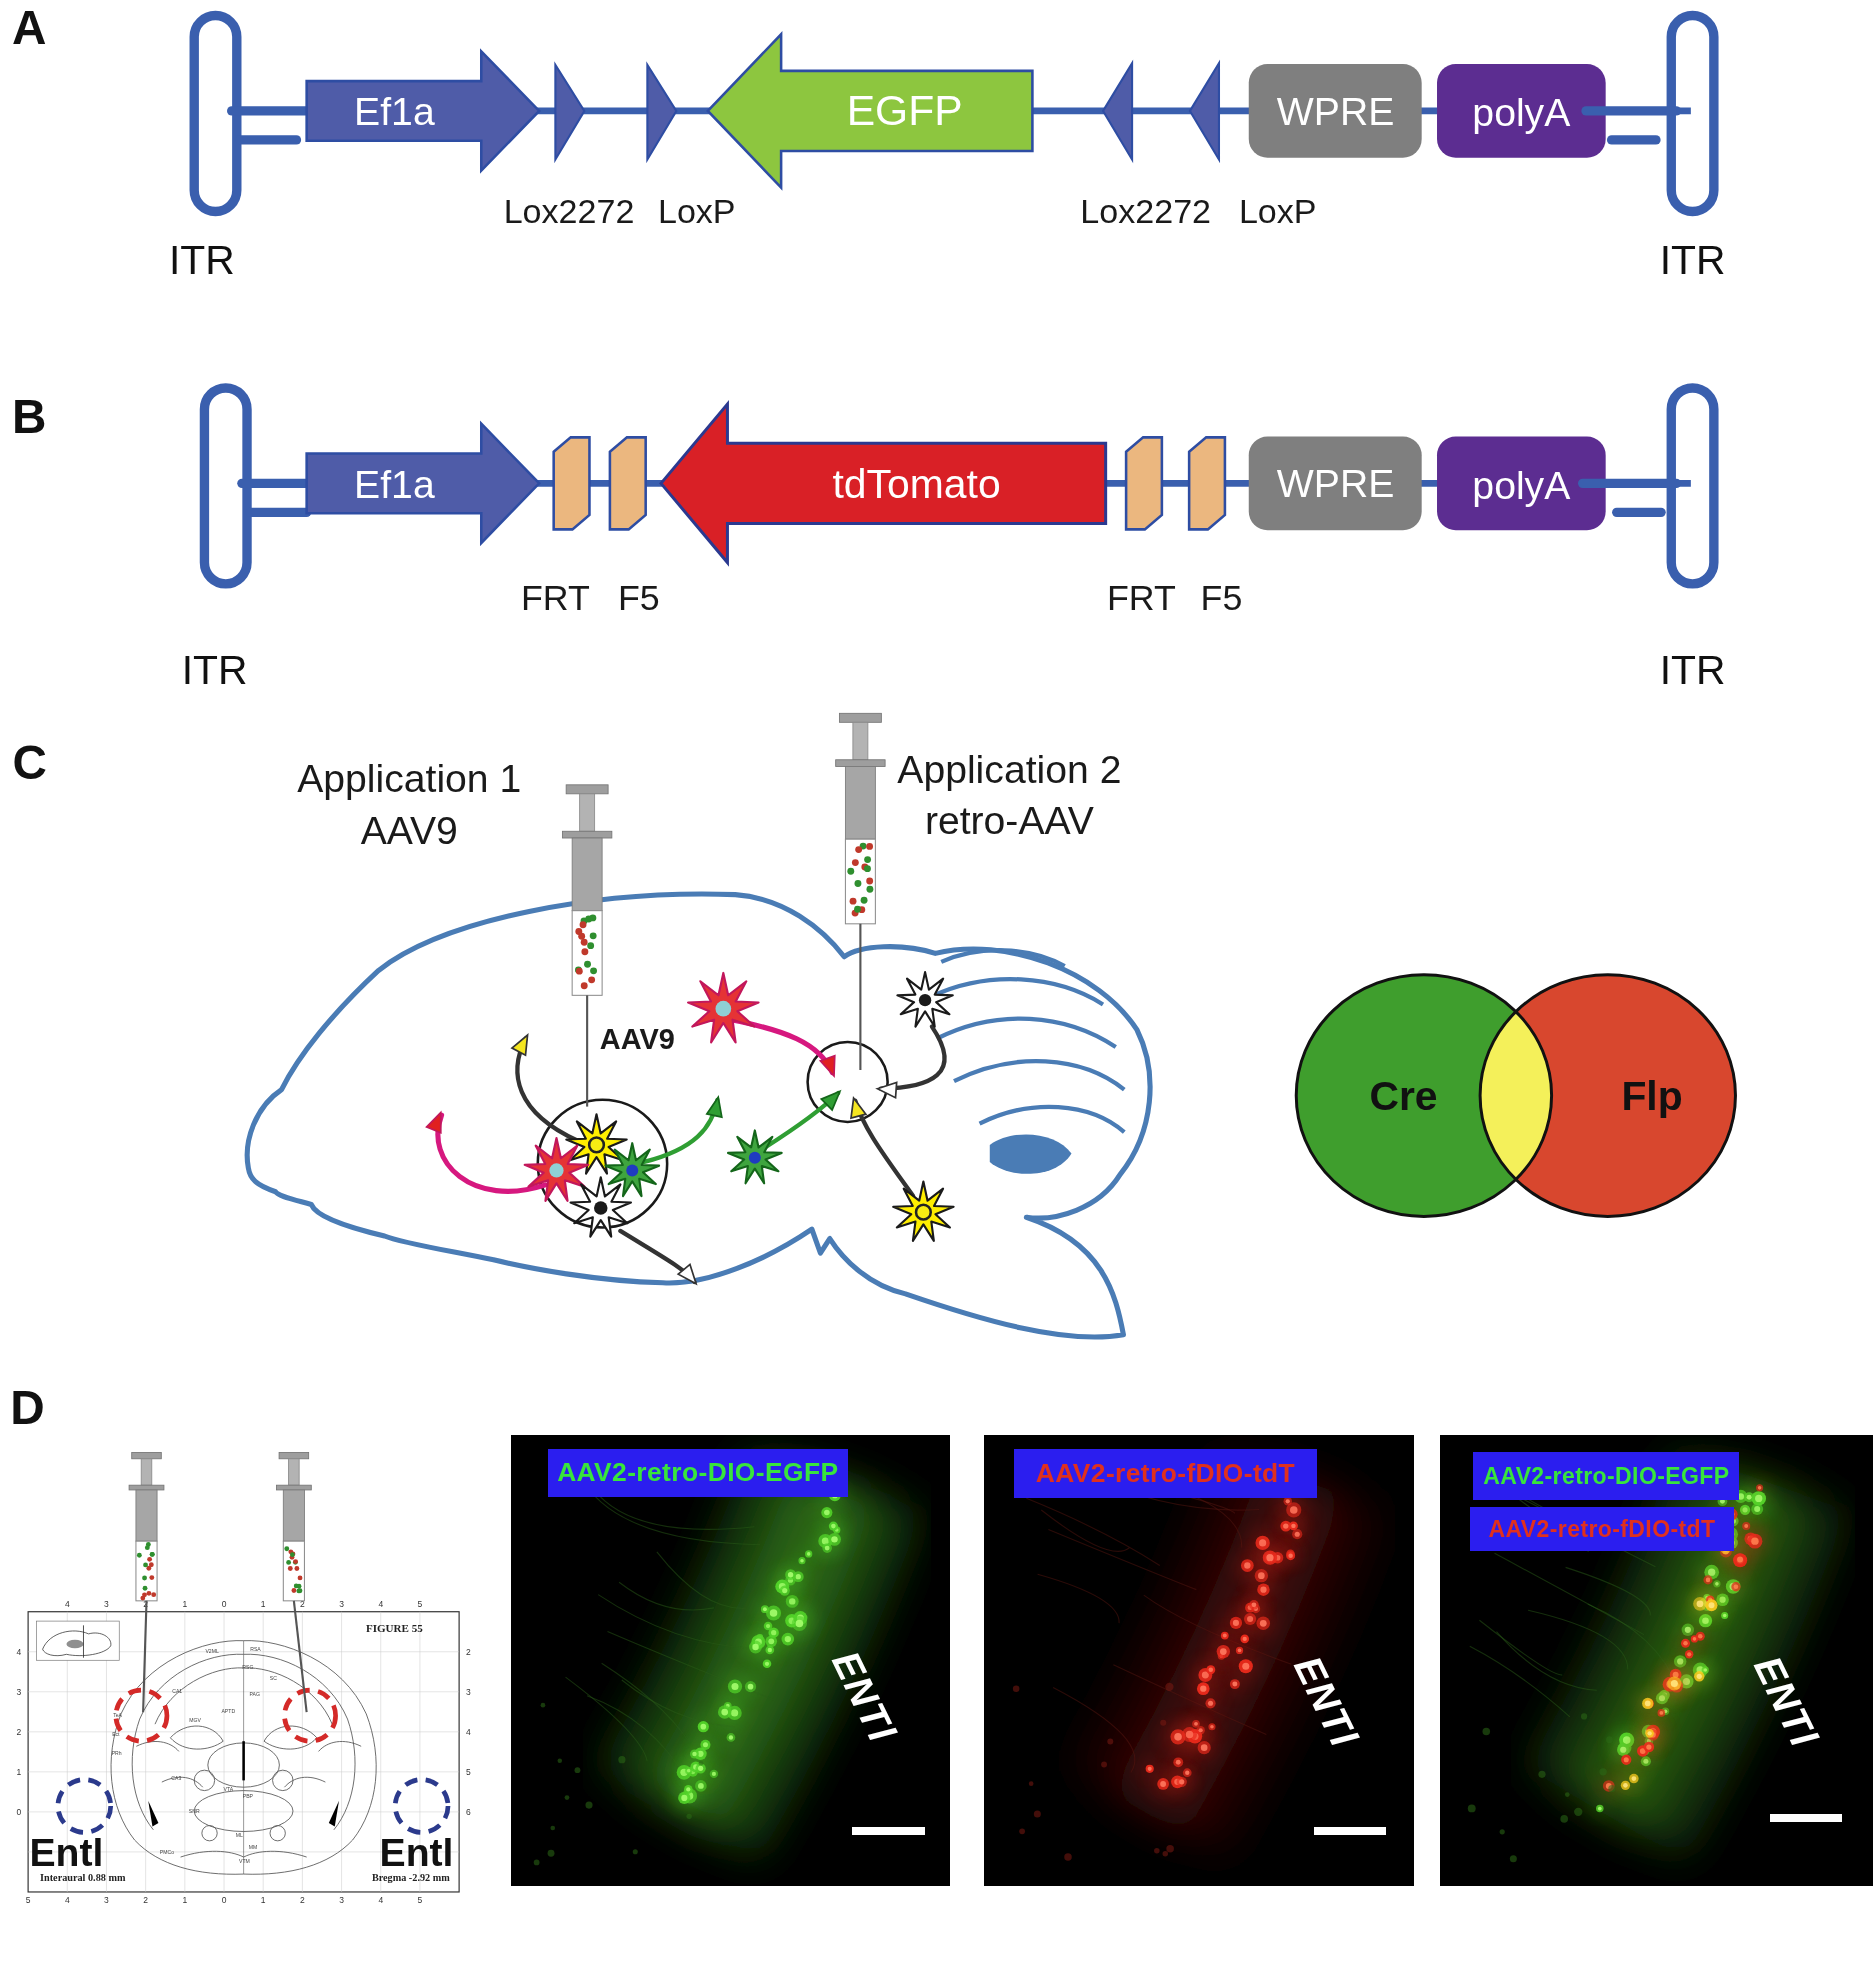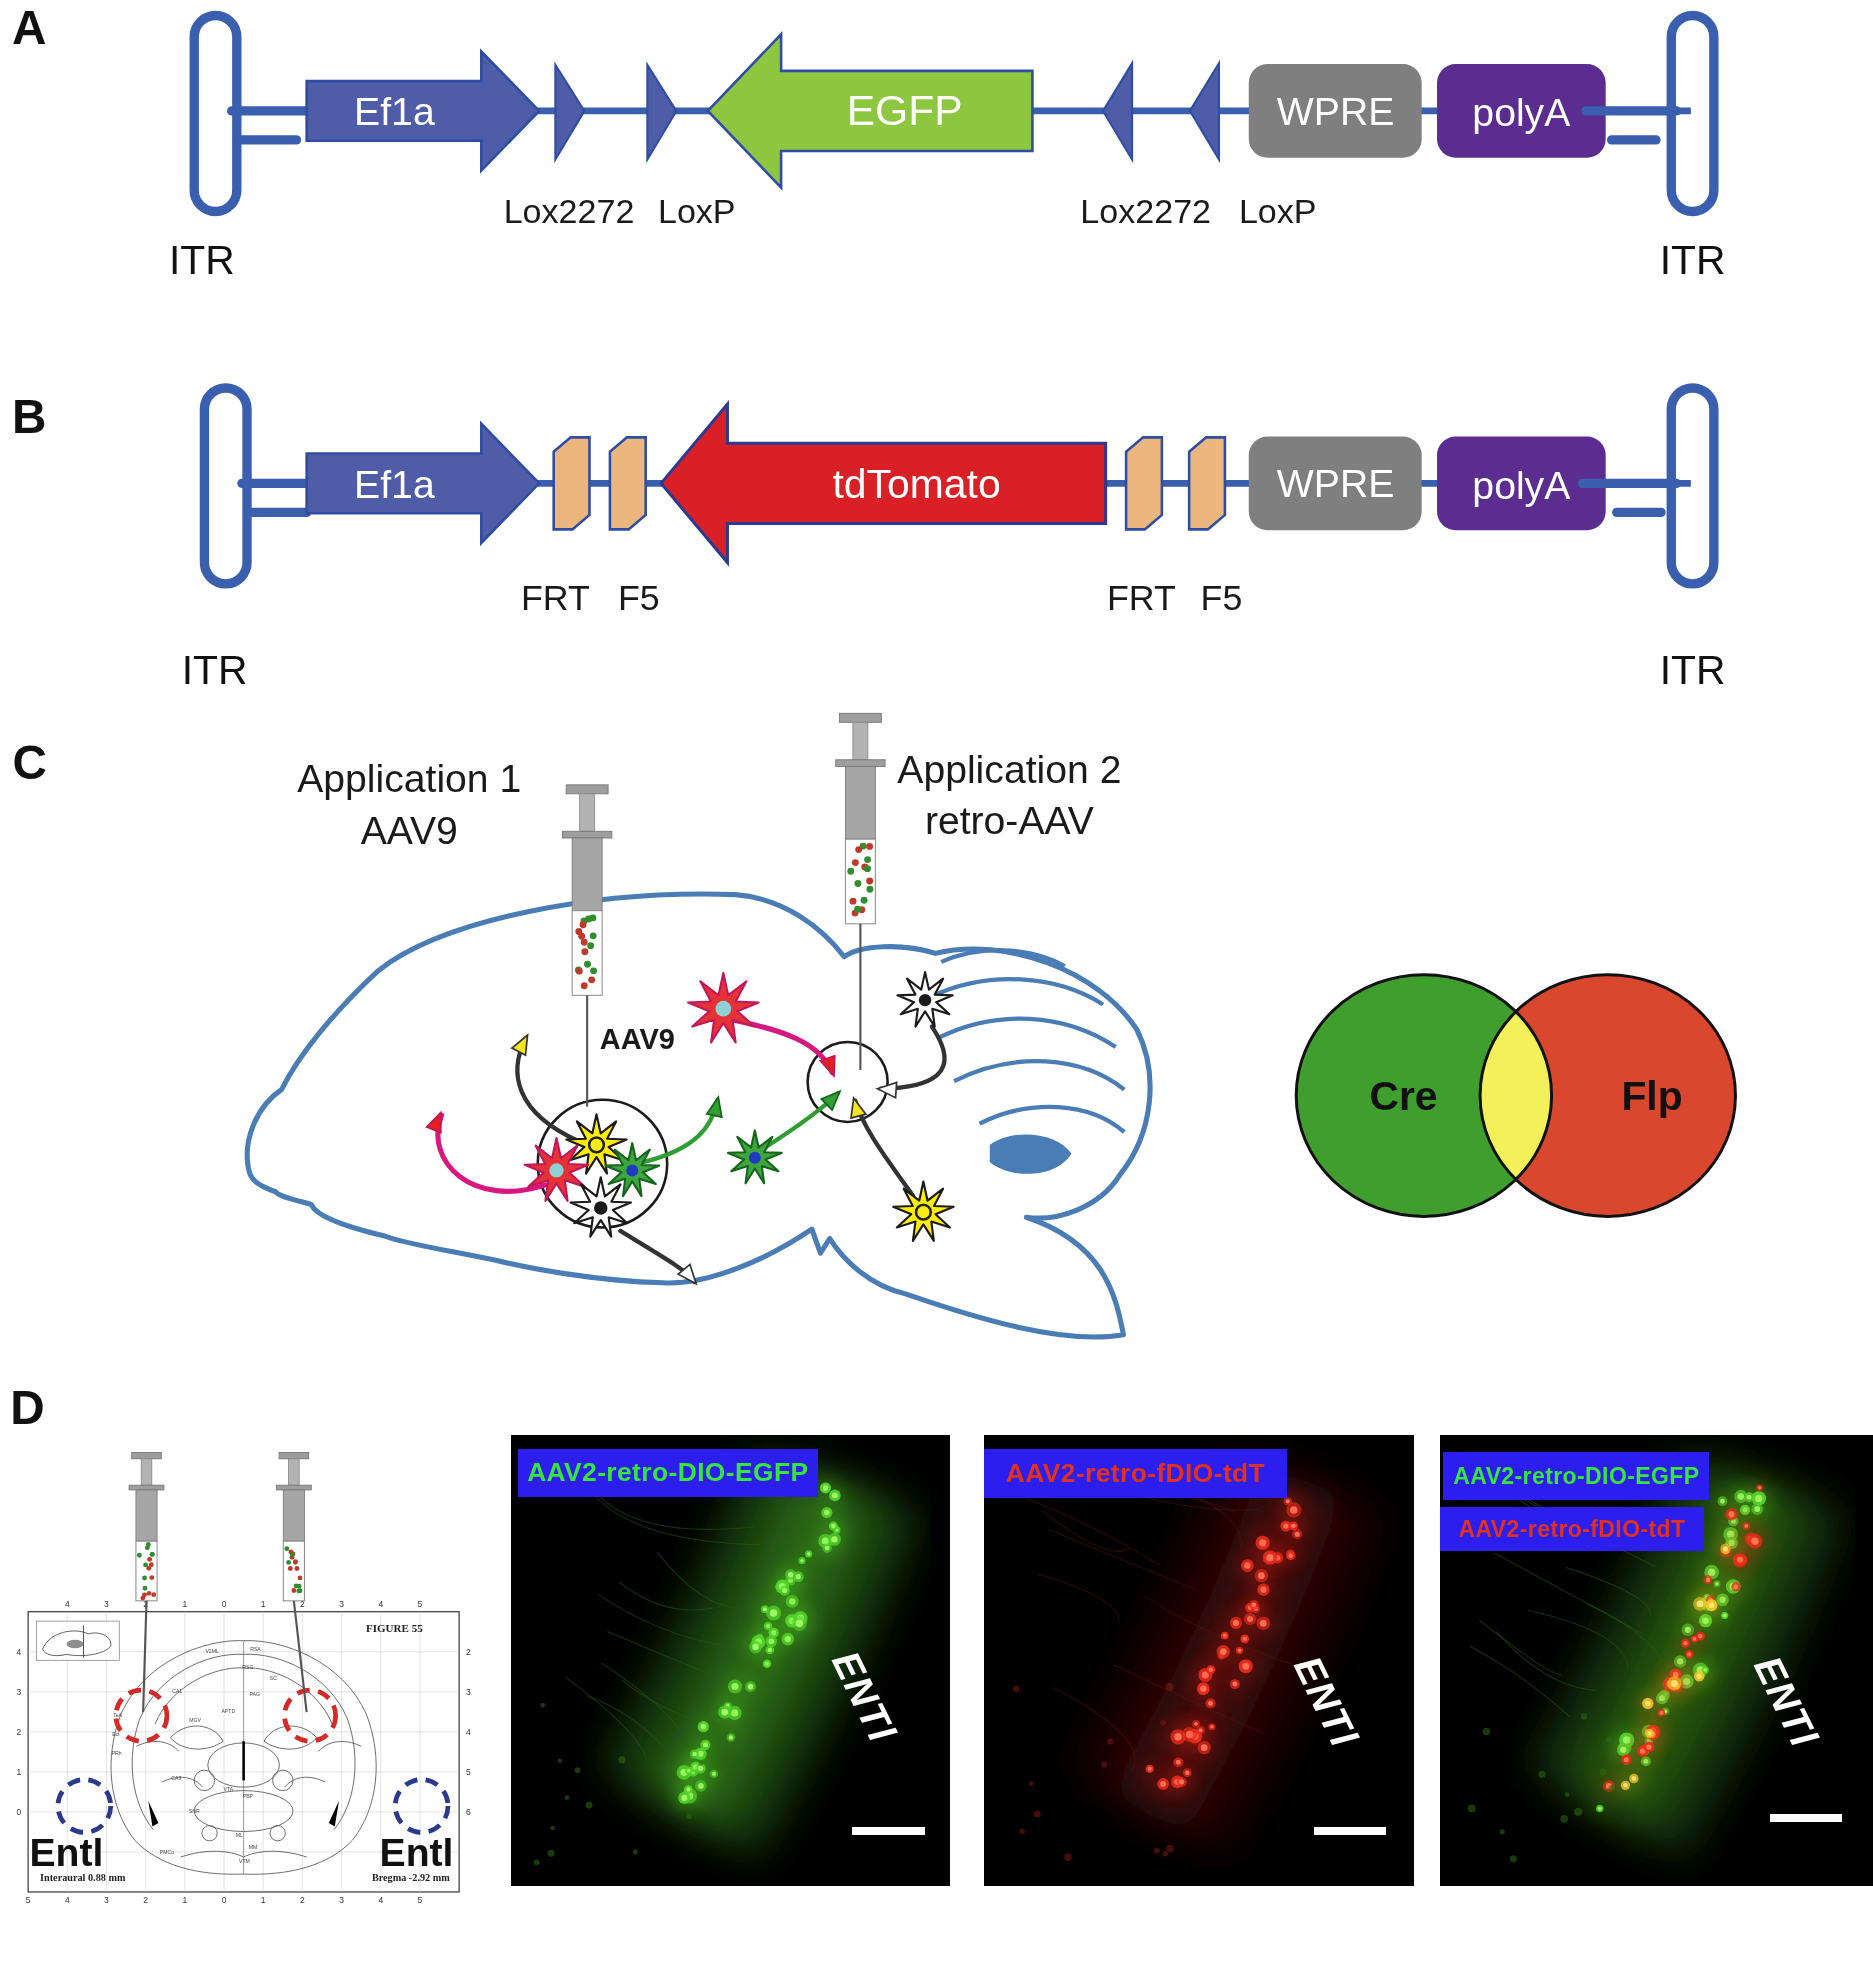--- a/index.html
+++ b/index.html
@@ -3,21 +3,21 @@
 <meta charset="utf-8">
 <style>
   html,body{margin:0;padding:0;background:#fff;}
   #page{position:relative;width:1874px;height:1984px;background:#fff;
         font-family:"Liberation Sans",sans-serif;overflow:hidden;}
   svg.panel{position:absolute;left:0;display:block;}
   text{font-family:"Liberation Sans",sans-serif;}
   .serif{font-family:"Liberation Serif",serif;}
   .micrograph{position:absolute;top:1435px;height:451px;background:#000;overflow:hidden;}
   .micrograph svg{position:absolute;left:0;top:0;}
-  .micro-label-box{position:absolute;background:#2B1EEF;display:flex;align-items:center;justify-content:center;}
+  .micro-label-box{position:absolute;background:#2B1EEF;display:flex;align-items:center;justify-content:center;margin-left:30px;}
   .micro-label-text{font-weight:bold;letter-spacing:0.4px;white-space:nowrap;}
   .fs33{font-size:26.4px;} .fs29{font-size:23px;}
   .entl{position:absolute;color:#fff;font-style:italic;font-weight:bold;font-size:39px;
         letter-spacing:1.7px;transform:rotate(64deg);transform-origin:center center;}
   .scalebar{position:absolute;background:#fff;height:7.7px;}
 </style>
 </head>
 <body>
 
 <div id="page">

